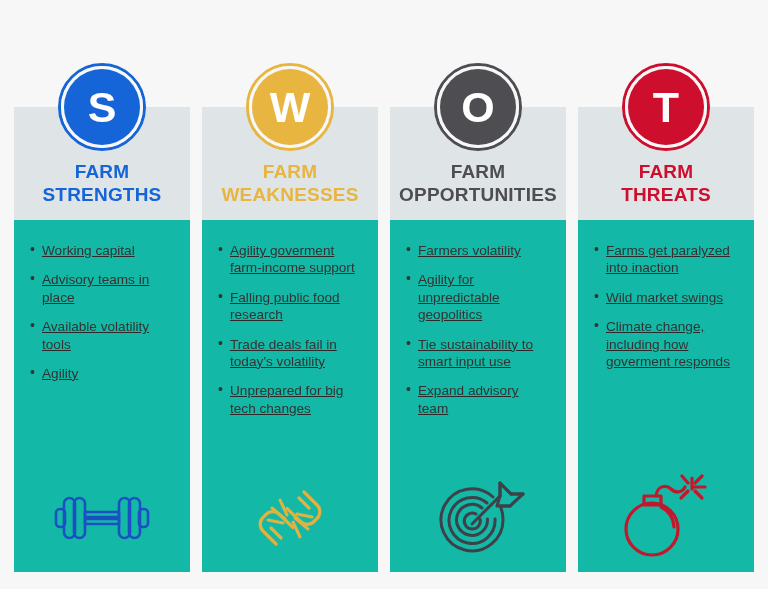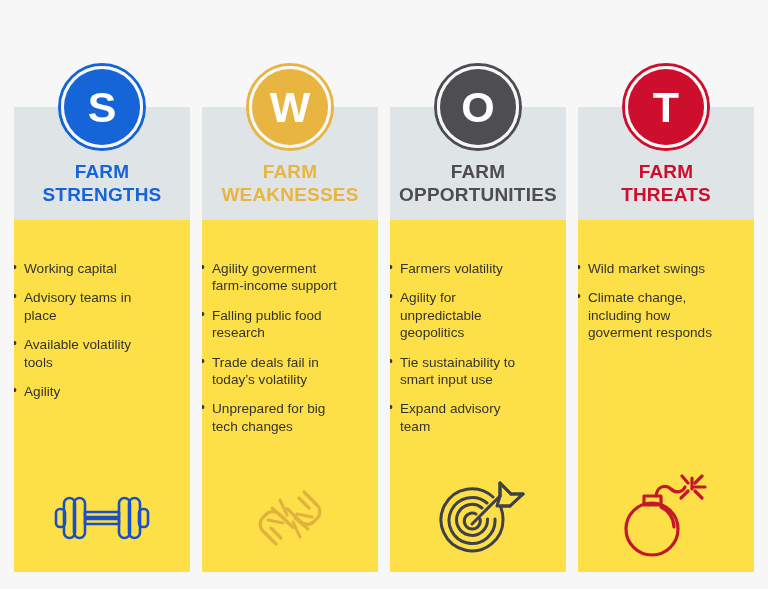--- a/index.html
+++ b/index.html
@@ -90,24 +90,24 @@
     font-size: 43px;
     font-weight: bold;
     line-height: 1;
     letter-spacing: 0;
     font-family: "Liberation Sans", sans-serif;
   }
   .panel {
     position: relative;
     width: 176px;
     height: 465px;
-    background: #fde047;
+    background: #14b8a6;
     display: flex;
     flex-direction: column;
-    align-items: flex-end;
+    align-items: flex-start;
     box-sizing: border-box;
     overflow: hidden;
   }
   .panel-header {
     width: 100%;
     height: 113px;
     background: #dfe4e7;
     display: flex;
     flex-direction: column;
     align-items: center;
@@ -120,25 +120,26 @@
     font-size: 19px;
     font-weight: bold;
     line-height: 1.22;
     letter-spacing: 0.2px;
     font-family: "Liberation Sans", sans-serif;
     text-transform: uppercase;
     white-space: pre-line;
   }
   .bullets {
     list-style: none;
-    margin: 18px;
+    margin: 0;
     padding: 22px 14px 0 16px;
     width: 100%;
     box-sizing: border-box;
     color: #2b2b2b;
+    text-decoration: underline;
   }
   .bullets li {
     position: relative;
     padding-left: 12px;
     margin-bottom: 12px;
     font-size: 13.6px;
     line-height: 1.28;
     font-family: "Liberation Sans", sans-serif;
     color: #333333;
   }
@@ -296,20 +297,21 @@
           <span class="badge-core" id="core-3" style="background: rgb(206, 14, 45);"></span>
           <span class="badge-letter">T</span>
         </div>
       </div>
       <div class="panel">
         <div class="panel-header">
           <div class="panel-title" id="title-3" style="color: rgb(206, 14, 45);">FARM
 THREATS</div>
         </div>
         <ul class="bullets">
+          <li>Farms get paralyzed into inaction</li>
           <li>Wild market swings</li>
           <li>Climate change, including how goverment responds</li>
         </ul>
         <div class="icon-slot">
           <svg width="100" height="88" viewBox="0 0 100 88">
             <g fill="none" stroke="#c3182b" stroke-width="3.2" stroke-linecap="round" stroke-linejoin="round">
               <circle cx="36" cy="55" r="26"></circle>
               <path d="M45 33 a23 23 0 0 1 13 20"></path>
               <rect x="28" y="22" width="17" height="9"></rect>
               <path d="M40 22 C41 12 50 10 55 15 C60 20 67 18 69 13"></path>

